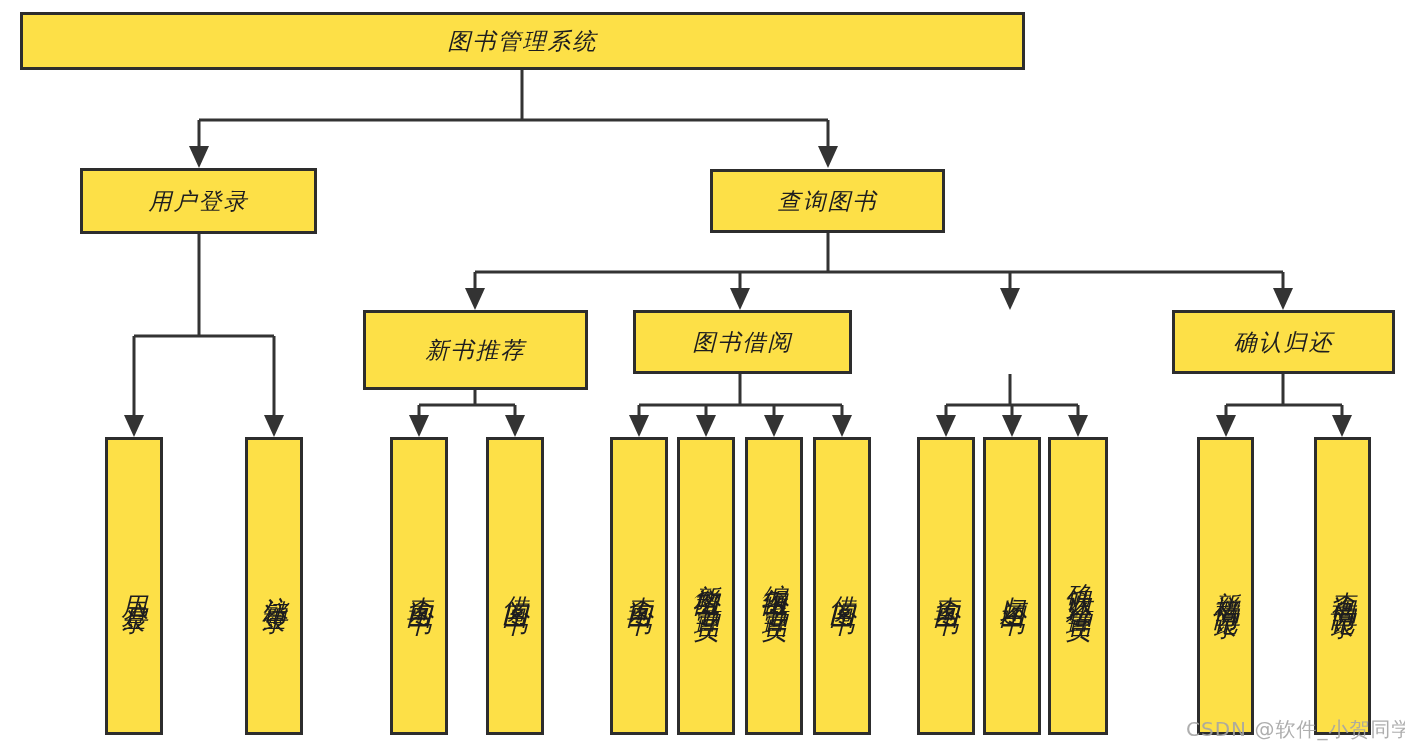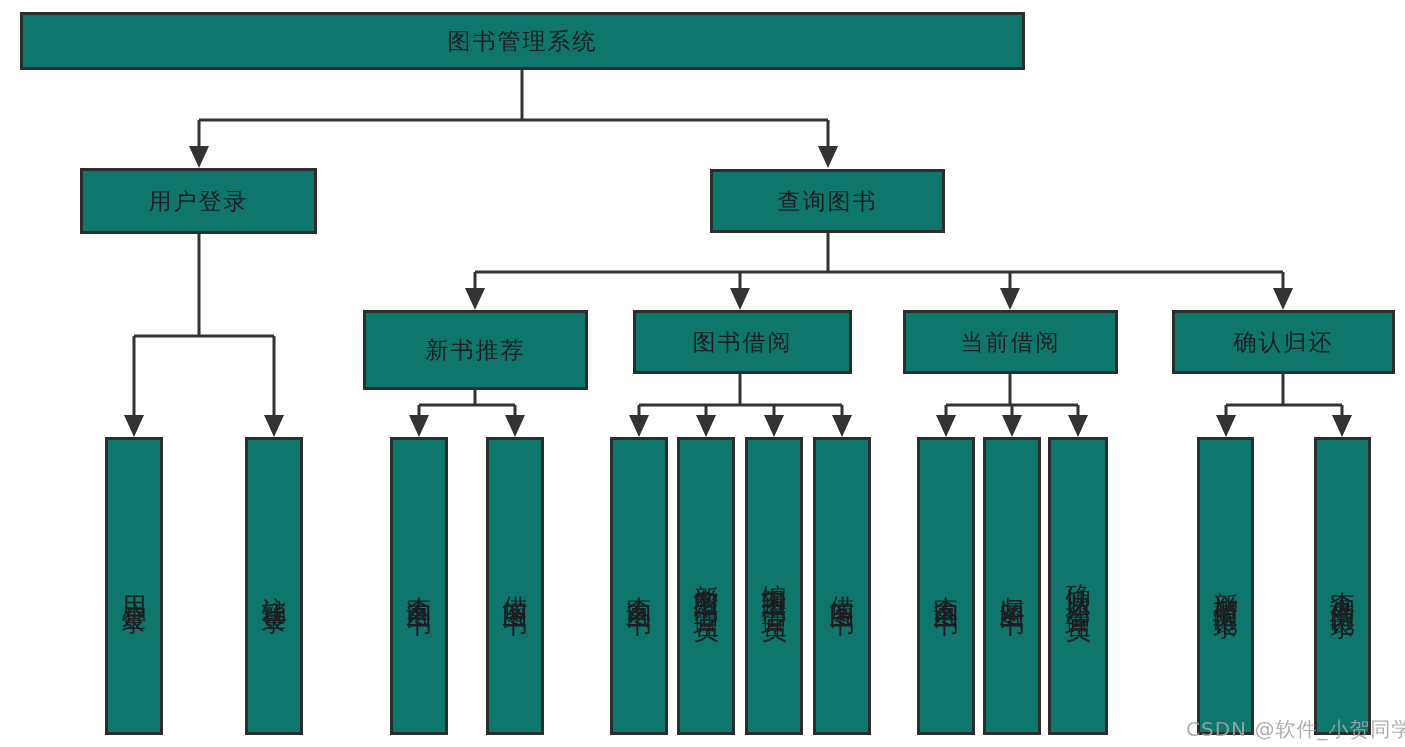--- a/index.html
+++ b/index.html
@@ -3,23 +3,24 @@
 <meta charset="utf-8">
 <style>
   html,body{margin:0;padding:0;background:#ffffff;}
   .canvas{
     position:relative;width:1405px;height:747px;background:#ffffff;
     font-family:"DejaVu Sans","Liberation Sans",sans-serif;
     overflow:hidden;
   }
   .connectors{position:absolute;left:0;top:0;z-index:1;}
   .node{
-    position:absolute;background:#0f766e;border:3px solid #2d2d2d;
+    position:absolute;background:#fde047;border:3px solid #2d2d2d;
     box-sizing:border-box;display:flex;align-items:center;justify-content:center;
     z-index:2;
+    font-style:italic;
   }
   .node .lbl{
     font-size:23px;color:#1d1d1f;letter-spacing:2px;white-space:nowrap;
   }
   .node.v .lbl{
     writing-mode:vertical-rl;text-orientation:mixed;
     font-size:25px;line-height:1;letter-spacing:5px;white-space:normal;
   }
   .watermark{
     position:absolute;left:1186px;top:716px;z-index:5;
@@ -81,23 +82,20 @@
   <div class="node" style="left:710px;top:169px;width:235px;height:64px">
     <span class="lbl">查询图书</span>
   </div>
 
   <div class="node" style="left:363px;top:310px;width:225px;height:80px">
     <span class="lbl">新书推荐</span>
   </div>
   <div class="node" style="left:633px;top:310px;width:219px;height:64px">
     <span class="lbl">图书借阅</span>
   </div>
-  <div class="node" style="left:903px;top:310px;width:215px;height:64px">
-    <span class="lbl">当前借阅</span>
-  </div>
   <div class="node" style="left:1172px;top:310px;width:223px;height:64px">
     <span class="lbl">确认归还</span>
   </div>
 
   <div class="node v" style="left:105px;top:437px;width:58px;height:298px">
     <span class="lbl">用户登录</span>
   </div>
   <div class="node v" style="left:245px;top:437px;width:58px;height:298px">
     <span class="lbl">注销登录</span>
   </div>

